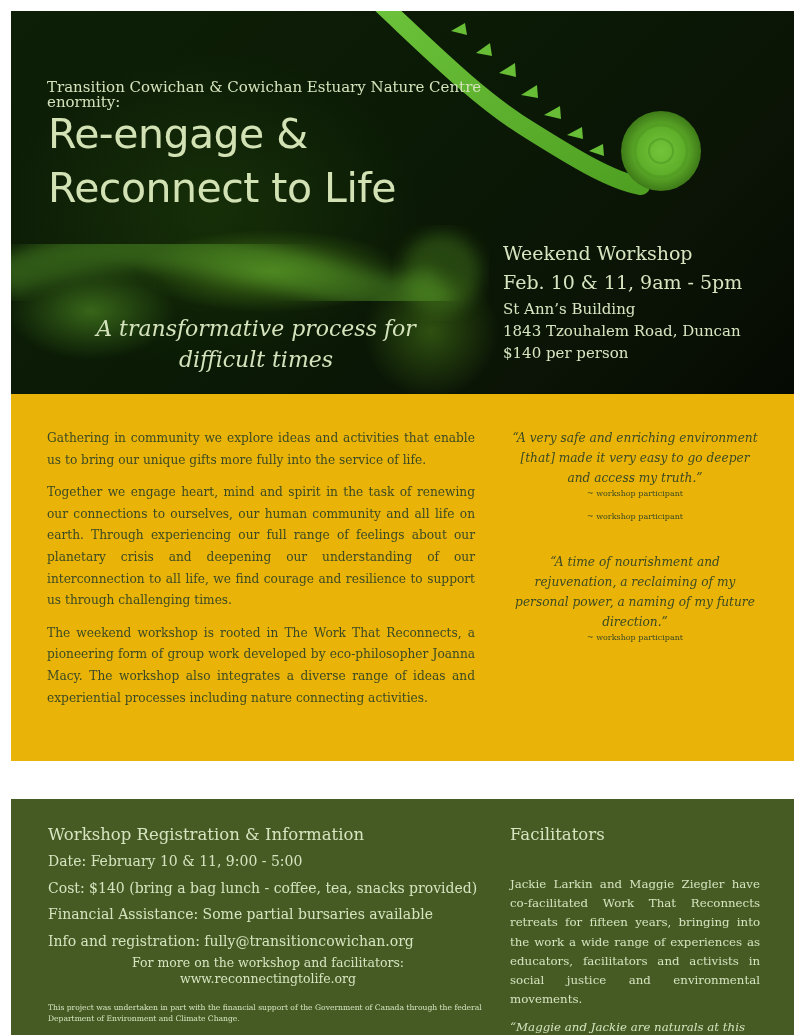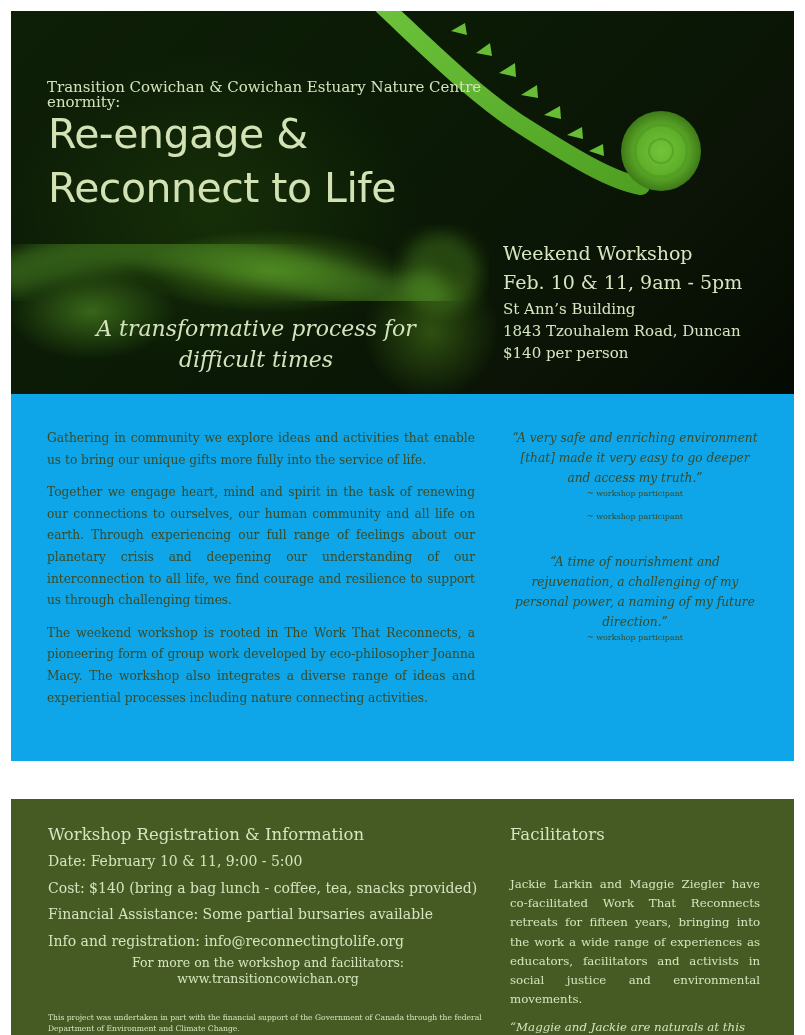--- a/index.html
+++ b/index.html
@@ -35,21 +35,21 @@
   .event {
     position: absolute; left: 492px; top: 228px; width: 290px; color: #d8e5c1;
     font-family: "DejaVu Serif", serif;
   }
   .event .big { font-size: 19px; line-height: 29px; white-space: nowrap; }
   .event .small { font-size: 15px; line-height: 22px; white-space: nowrap; }
   .event .small.first { margin-top: 1px; }
 
   
   .mid {
-    position: absolute; left: 0; top: 383px; width: 783px; height: 367px; background: #0ea5e9;
+    position: absolute; left: 0; top: 383px; width: 783px; height: 367px; background: #eab308;
   }
   .intro {
     position: absolute; left: 36px; top: 34px; width: 428px;
     color: #3b4a24; font-family: "DejaVu Serif", serif; font-size: 12.2px; line-height: 21.6px; text-align: justify;
   }
   .intro p { margin: 0 0 11px 0; }
   .quotes {
     position: absolute; left: 500px; top: 34px; width: 248px; text-align: center; color: #3b4a24;
   }
   .quote-text { font-family: "DejaVu Serif", serif; font-style: italic; font-size: 12.2px; line-height: 20px; }
@@ -58,21 +58,21 @@
 
   
   .foot {
     position: absolute; left: 0; top: 788px; width: 783px; height: 262px; background: #465a24;
     color: #d6e4bf;
   }
   .reg { position: absolute; left: 37px; top: 24px; width: 440px; font-family: "DejaVu Serif", serif; }
   .reg-title { font-size: 16.5px; line-height: 24px; margin-bottom: 1px; white-space: nowrap; }
   .reg-line { font-size: 14px; line-height: 26.5px; white-space: nowrap; }
   .reg-more { font-size: 12.5px; line-height: 14px; margin-top: 2px; text-align: center; }
-  .reg-note { font-size: 7.6px; line-height: 11px; margin-top: 26px; width: 450px; }
+  .reg-note { font-size: 7.6px; line-height: 11px; margin-top: 16px; width: 450px; }
   .fac { position: absolute; left: 499px; top: 24px; width: 250px; font-family: "DejaVu Serif", serif; }
   .fac-title { font-size: 16.5px; line-height: 24px; margin-bottom: 28px; }
   .fac-body { font-size: 11.8px; line-height: 19.2px; text-align: justify; }
   .fac-quote { font-size: 11.8px; line-height: 19px; margin-top: 9px; }
   .fac-quote i { font-style: italic; }
 </style>
 </head>
 <body>
 
 <div class="page">
@@ -142,34 +142,34 @@
     <div class="intro">
       <p>Gathering in community we explore ideas and activities that enable us to bring our unique gifts more fully into the service of life.</p>
       <p>Together we engage heart, mind and spirit in the task of renewing our connections to ourselves, our human community and all life on earth. Through experiencing our full range of feelings about our planetary crisis and  deepening our understanding of our interconnection to all life, we find courage and resilience to support us through challenging times.</p>
       <p>The weekend workshop is rooted in The Work That Reconnects, a pioneering form of group work developed by eco-philosopher Joanna Macy.  The workshop also integrates a diverse range of ideas and experiential processes including nature connecting activities.</p>
     </div>
 
     <div class="quotes">
       <div class="quote-text">“A very safe and enriching environment [that] made it very easy to go deeper and access my truth.”</div>
       <div class="quote-attr">~ workshop participant</div>
       <div class="quote-attr gap">~ workshop participant</div>
-      <div class="quote-text">“A time of nourishment and rejuvenation, a challenging of my personal power, a naming of my future direction.”</div>
+      <div class="quote-text">“A time of nourishment and rejuvenation, a reclaiming of my personal power, a naming of my future direction.”</div>
       <div class="quote-attr">~ workshop participant</div>
     </div>
   </div>
 
   <div class="foot">
     <div class="reg">
       <div class="reg-title">Workshop Registration &amp; Information</div>
       <div class="reg-line">Date: February 10 &amp; 11, 9:00 - 5:00</div>
       <div class="reg-line">Cost: $140 (bring a bag lunch - coffee, tea, snacks provided)</div>
       <div class="reg-line">Financial Assistance: Some partial bursaries available</div>
-      <div class="reg-line">Info and registration: info@reconnectingtolife.org</div>
+      <div class="reg-line">Info and registration: fully@transitioncowichan.org</div>
       <div class="reg-more">For more on the workshop and facilitators:</div>
-      <div class="reg-more">www.transitioncowichan.org</div>
+      <div class="reg-more">www.reconnectingtolife.org</div>
       <div class="reg-note">This project was undertaken in part with the financial support of the Government of Canada through the federal Department of Environment and Climate Change.</div>
     </div>
 
     <div class="fac">
       <div class="fac-title">Facilitators</div>
       <div class="fac-body">Jackie Larkin and Maggie Ziegler have co-facilitated Work That Reconnects retreats for fifteen years, bringing into the work a wide range of experiences as educators, facilitators and activists in social justice and environmental movements.</div>
       <div class="fac-quote">
         <i>“Maggie and Jackie are naturals at this work!”</i>&nbsp;&nbsp;&nbsp;<span>Joanna Macy</span>
       </div>
     </div>

